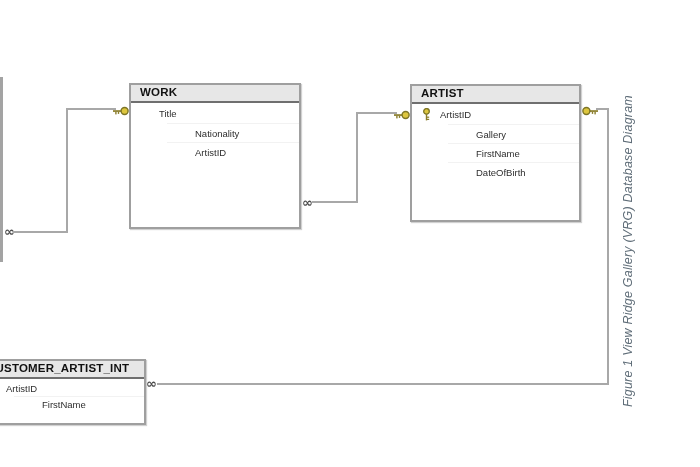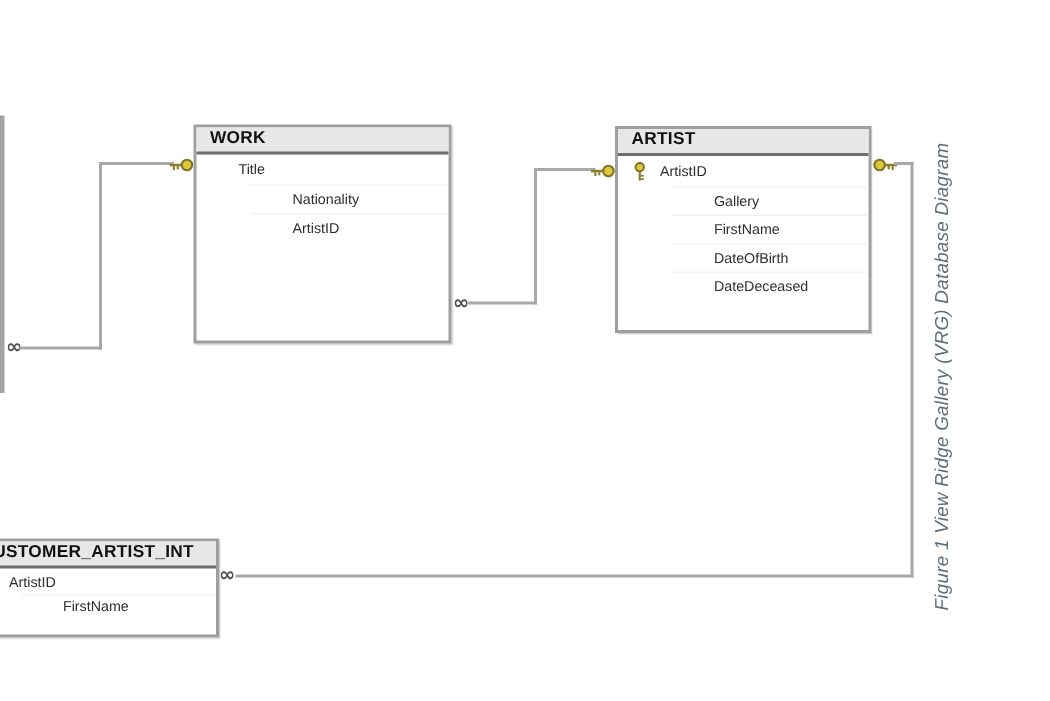--- a/index.html
+++ b/index.html
@@ -129,24 +129,20 @@
         <span>Gallery</span>
       </div>
       <div class="row">
         <span class="pkcell"></span>
         <span>FirstName</span>
       </div>
       <div class="row">
         <span class="pkcell"></span>
         <span>DateOfBirth</span>
       </div>
-      <div class="row">
-        <span class="pkcell"></span>
-        <span>DateDeceased</span>
-      </div>
     </div>
   </div>
 
   <div class="dbtable" style="left:-24px;top:359px;width:170px;height:66px;">
     <div class="thead">CUSTOMER_ARTIST_INT</div>
     <div class="rows rows-sm">
       <div class="row">
         <span class="pkcell"></span>
         <span>ArtistID</span>
       </div>

